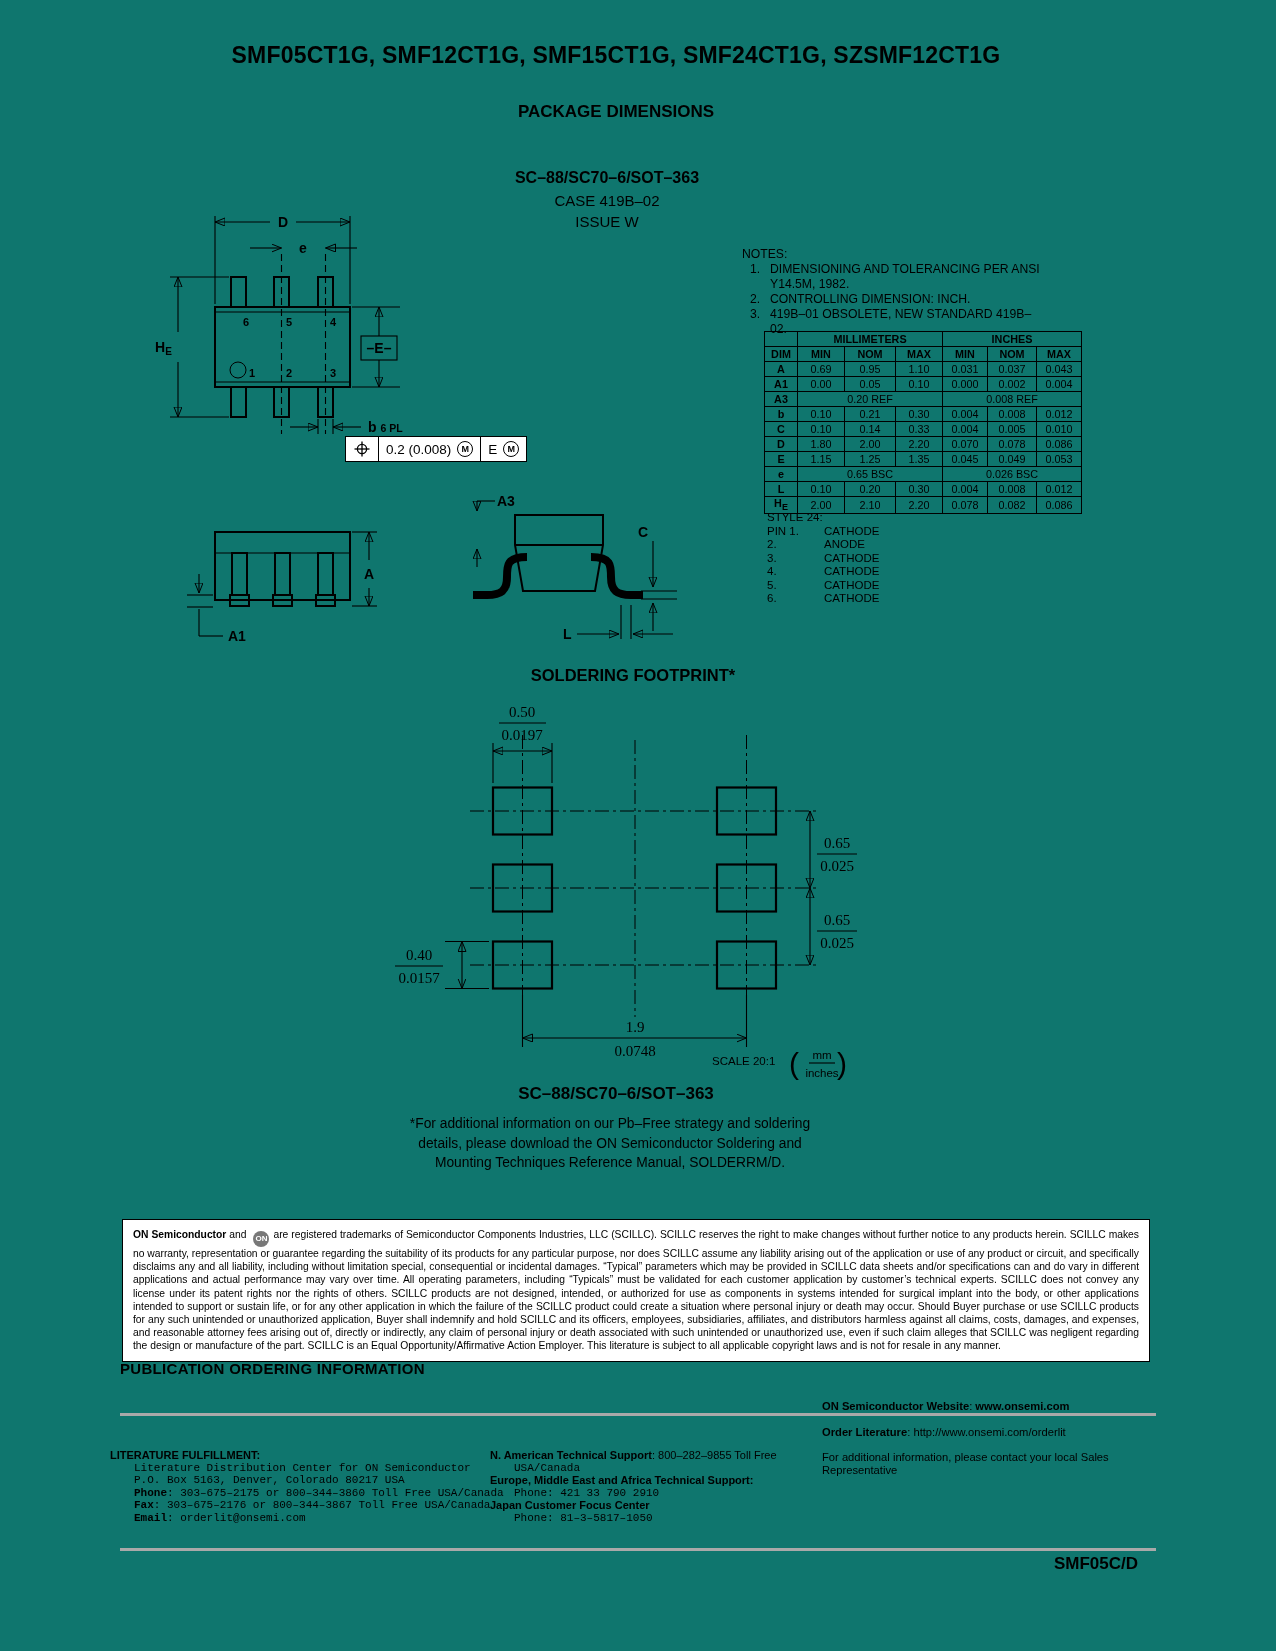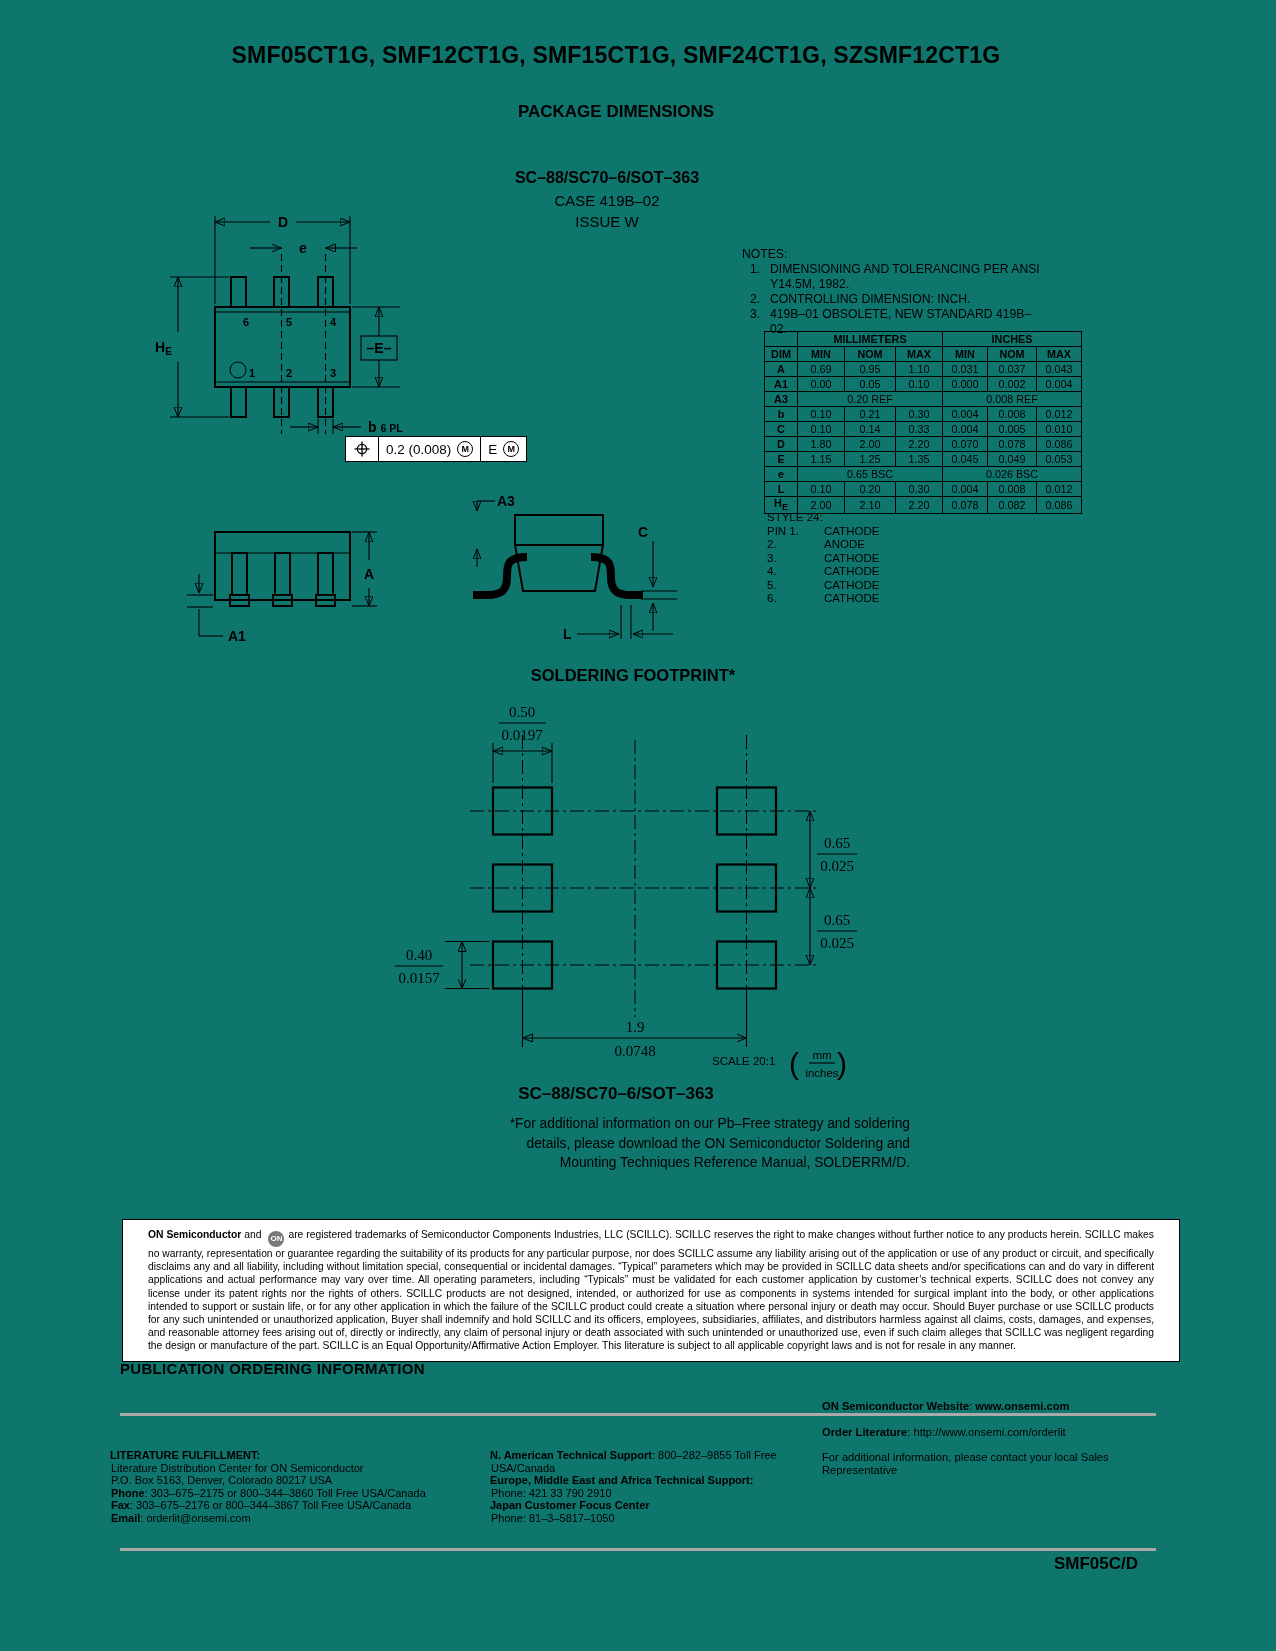--- a/index.html
+++ b/index.html
@@ -57,36 +57,36 @@
   .dims .w1{width:42px;} .dims .w2{width:46px;} .dims .w3{width:40px;} .dims .w4{width:44px;}
 
   
   .style-block{top:511px;left:767px;font-size:11.5px;line-height:13.5px;}
   .style-row{display:flex;}
   .style-num{flex:0 0 48px;text-align:left;}
   .style-val{margin-left:9px;}
 
   .fp-heading{top:666px;left:333px;width:600px;font-size:16.5px;font-weight:bold;}
   .fp-case{top:1084px;left:316px;width:600px;font-size:17px;font-weight:bold;}
-  .footnote{top:1114px;left:310px;width:600px;font-size:13.8px;line-height:19.5px;text-align:right;}
+  .footnote{top:1114px;left:310px;width:600px;font-size:13.8px;line-height:19.5px;}
 
   
   .legal-box{top:1219px;left:122px;width:1006px;border:1.8px solid #000;background:#fff;
-             padding:8px 25px;font-size:10.3px;line-height:13.2px;text-align:justify;}
+             padding:8px 10px;font-size:10.3px;line-height:13.2px;text-align:justify;}
   .on-logo{display:inline-block;width:16px;height:16px;border-radius:50%;background:#787878;
            color:#fff;font-size:8px;font-weight:bold;text-align:center;line-height:16px;
            vertical-align:-3px;margin:0 4px;}
 
   .rule{position:absolute;left:120px;width:1036px;height:3px;background:#a9a9a9;}
   .rule-top{top:1413px;} .rule-bottom{top:1548px;}
 
   .ordering-heading{top:1360px;left:120px;font-size:15px;font-weight:bold;letter-spacing:.3px;}
   .ocol{font-size:11px;line-height:11.9px;}
   .oc-line{white-space:nowrap;margin-bottom:.6px;}
-  .ind{margin-left:1px;}
+  .ind{margin-left:24px;font-family:Liberation Mono, monospace;}
   .col1{top:1450px;left:110px;width:370px;}
   .col2{top:1450px;left:490px;width:345px;}
   .col3{top:1400px;left:822px;width:318px;font-size:11.2px;line-height:13px;}
   .col3 .gap{height:12px;}
   .col3 .wrap{white-space:normal;}
   .doc-number{top:1554px;right:138px;font-size:17px;font-weight:bold;}
 </style>
 </head>
 <body>
 

